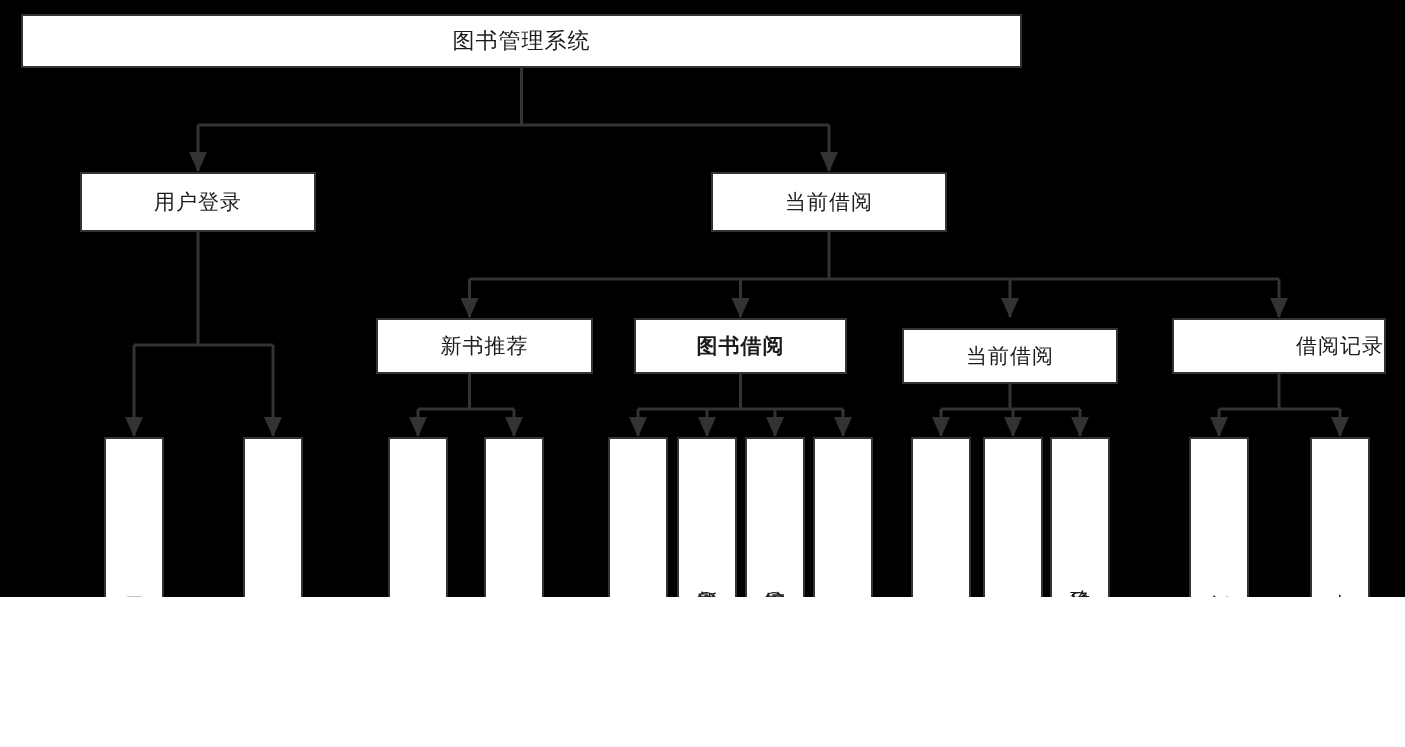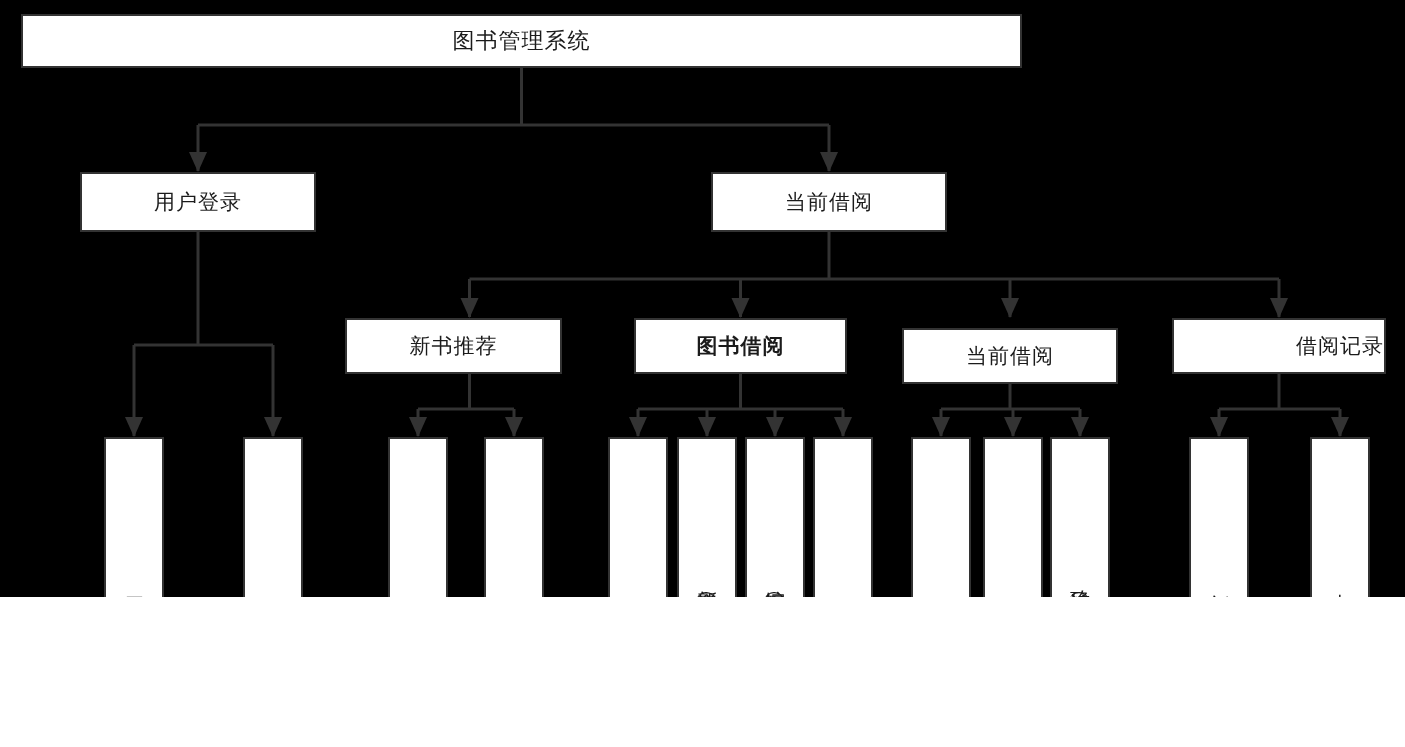--- a/index.html
+++ b/index.html
@@ -130,21 +130,21 @@
   <div id="nodes">
       <div class="node horiz root" style="left: 21px; top: 14px; width: 1001px; height: 54px;">
         <span>图书管理系统</span>
       </div>
       <div class="node horiz" style="left: 80px; top: 172px; width: 236px; height: 60px;">
         <span>用户登录</span>
       </div>
       <div class="node horiz" style="left: 711px; top: 172px; width: 236px; height: 60px;">
         <span>当前借阅</span>
       </div>
-      <div class="node horiz" style="left: 345px; top: 318px; width: 217px; height: 56px;">
+      <div class="node horiz" style="left: 376px; top: 318px; width: 217px; height: 56px;">
         <span>新书推荐</span>
       </div>
       <div class="node horiz" style="left: 634px; top: 318px; width: 213px; height: 56px; font-weight: bold;">
         <span>图书借阅</span>
       </div>
       <div class="node horiz" style="left: 902px; top: 328px; width: 216px; height: 56px;">
         <span>当前借阅</span>
       </div>
       <div class="node horiz" style="left: 1172px; top: 318px; width: 214px; height: 56px; justify-content: flex-end;">
         <span>借阅记录</span>

